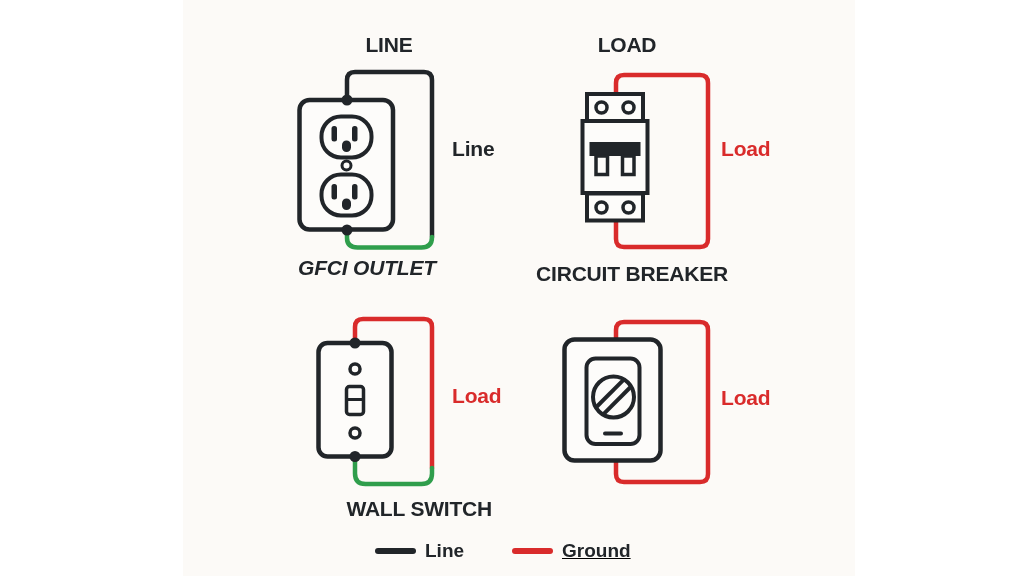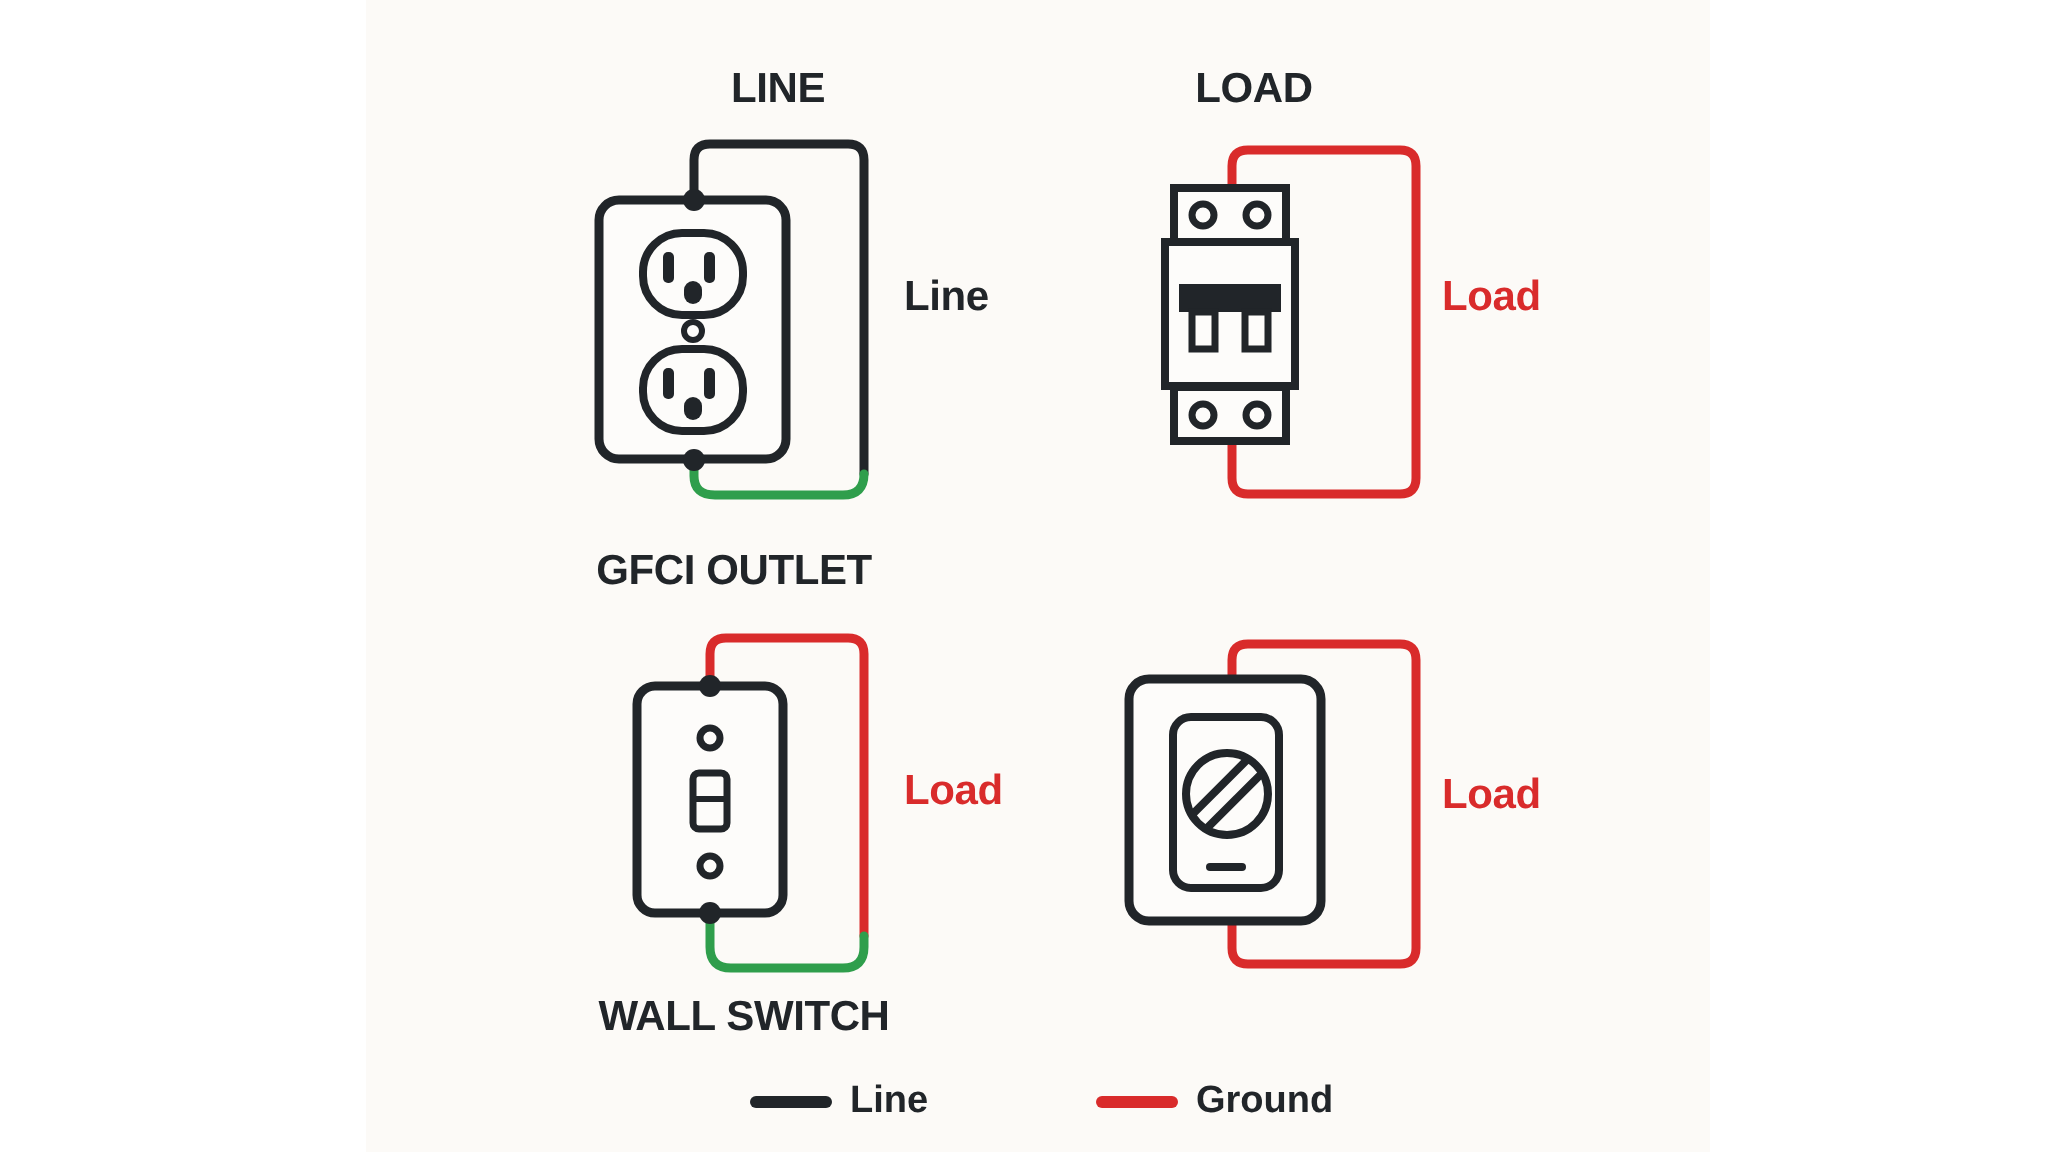--- a/index.html
+++ b/index.html
@@ -84,28 +84,29 @@
   </svg>
 
   <div class="lbl lbl-top" style="left:319px; top:33px;">LINE</div>
   <div class="lbl lbl-top" style="left:557px; top:33px;">LOAD</div>
 
   <div class="lbl lbl-side" style="left:452px; top:137px;">Line</div>
   <div class="lbl lbl-side red" style="left:721px; top:137px;">Load</div>
   <div class="lbl lbl-side red" style="left:452px; top:384px;">Load</div>
   <div class="lbl lbl-side red" style="left:721px; top:386px;">Load</div>
 
-  <div class="lbl lbl-caption" style="left:247px; top:274px;">GFCI OUTLET</div>
-  <div class="lbl lbl-caption" style="left:252px; top:497px;">WALL SWITCH</div>
+  <div class="lbl lbl-caption" style="left:247px; top:256px;font-style:italic;">GFCI OUTLET</div>
+  <div class="lbl lbl-caption" style="left:512px; top:262px;">CIRCUIT BREAKER</div>
+  <div class="lbl lbl-caption" style="left:252px; top:497px;text-align:right;">WALL SWITCH</div>
 
   <div class="legend" style="left:375px;">
     <svg class="swatch" width="41" height="6">
       <rect width="41" height="6" rx="3" fill="#212529"></rect>
     </svg>
     <span class="legend-label">Line</span>
   </div>
-  <div class="legend" style="left:548px;">
+  <div class="legend" style="left:512px;text-decoration:underline;">
     <svg class="swatch" width="41" height="6">
       <rect width="41" height="6" rx="3" fill="#d92b2b"></rect>
     </svg>
     <span class="legend-label">Ground</span>
   </div>
 </div>
 
 </body></html>

